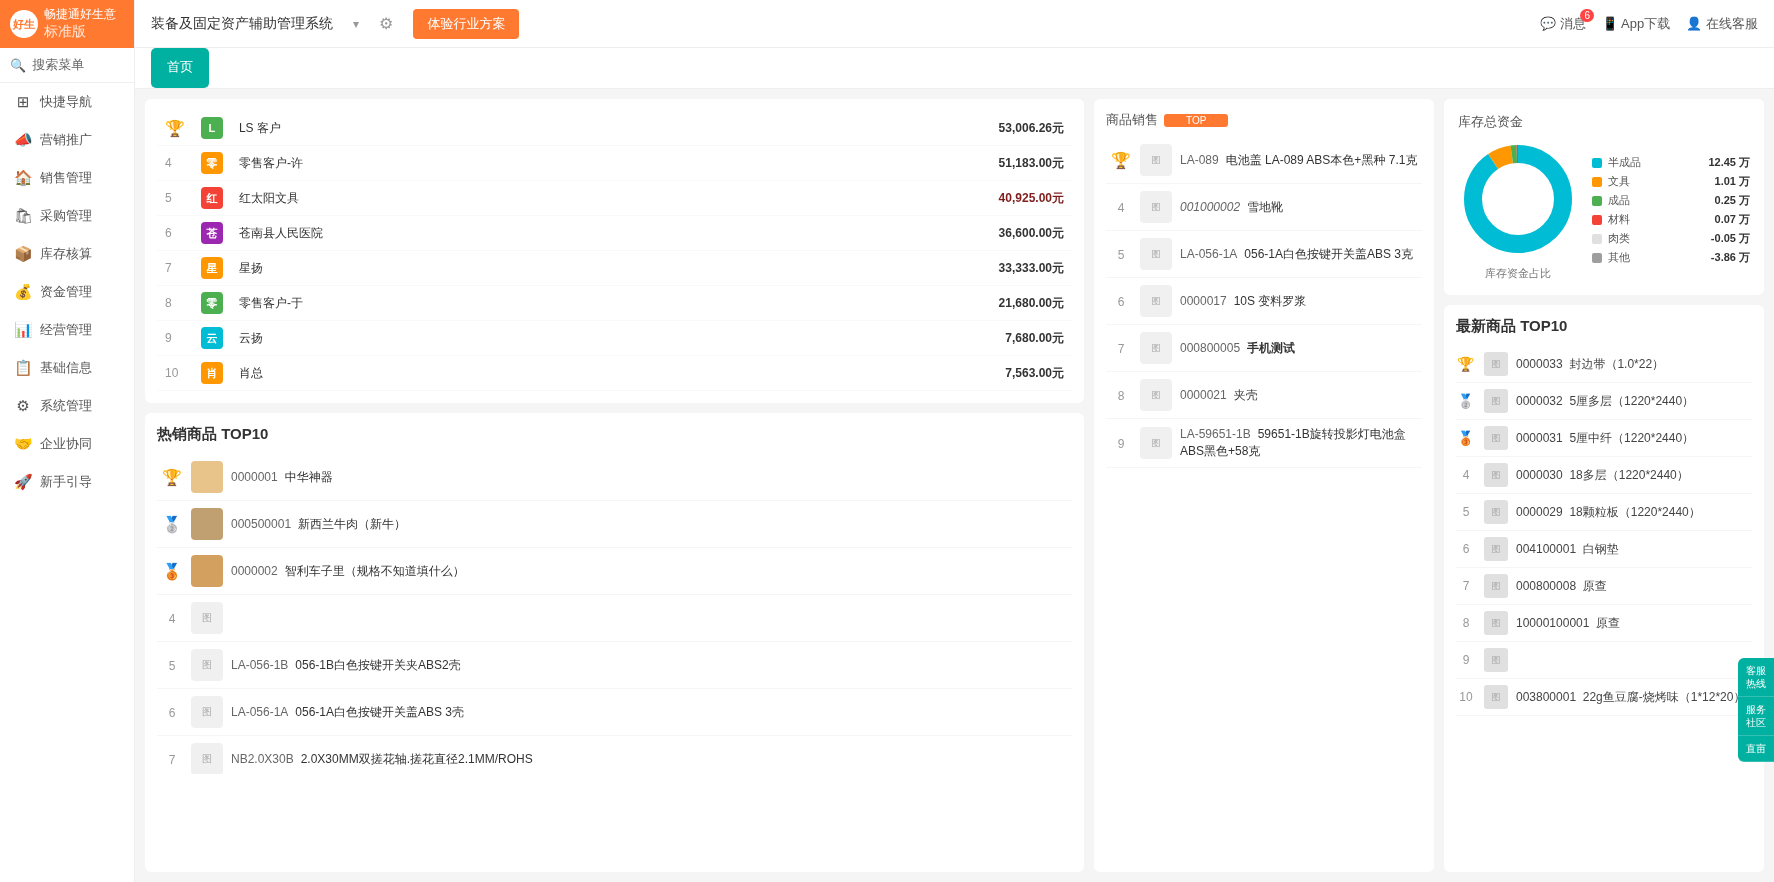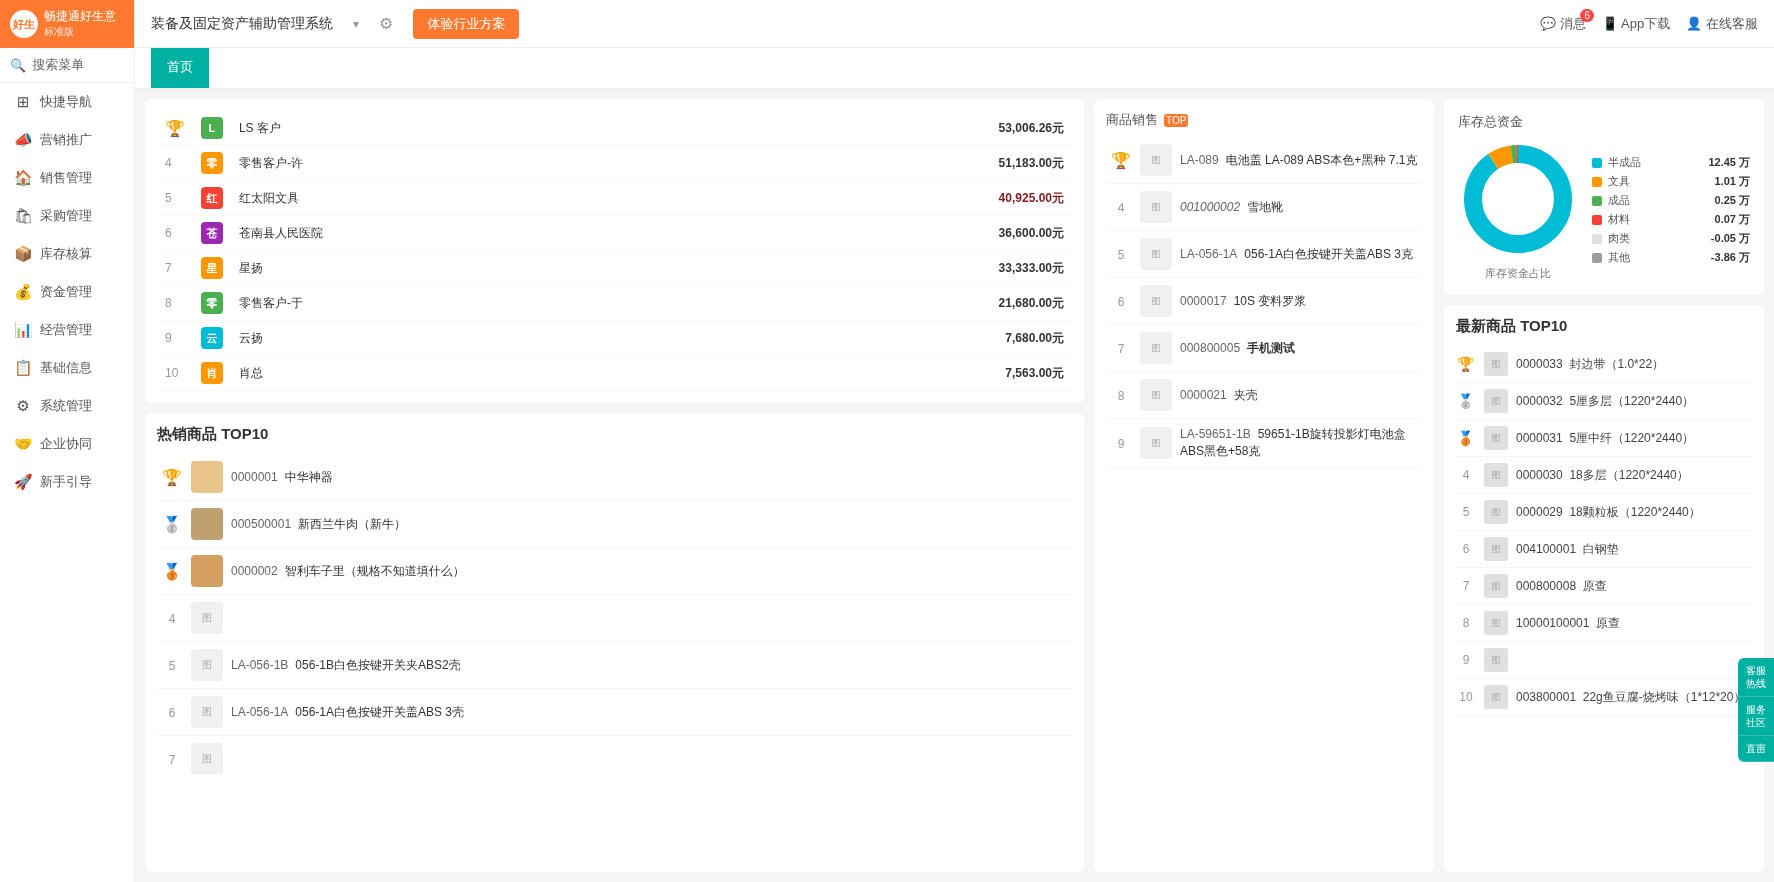--- a/index.html
+++ b/index.html
@@ -9,21 +9,21 @@
     .sidebar {
       position: fixed; left: 0; top: 0; width: 135px; height: 882px;
       background: #fff; border-right: 1px solid #eee; z-index: 100;
     }
     .sidebar-logo {
       background: #ff7a30; height: 48px; display: flex; align-items: center; padding: 0 10px; gap: 6px;
     }
     .logo-icon { width: 28px; height: 28px; background: #fff; border-radius: 50%; display: flex; align-items: center; justify-content: center; }
     .logo-icon span { color: #ff7a30; font-weight: bold; font-size: 11px; }
     .logo-text { color: #fff; font-size: 12px; line-height: 1.3; }
-    .logo-badge { font-size: 10px; color: #fff; opacity: 0.8; }
+    .logo-badge { font-size: 14px; color: #fff; opacity: 0.8; }
     .sidebar-search {
       padding: 8px 10px; border-bottom: 1px solid #f0f0f0;
       display: flex; align-items: center; gap: 6px; cursor: pointer;
     }
     .sidebar-search span { color: #666; font-size: 13px; }
     .sidebar-item {
       display: flex; align-items: center; gap: 8px; padding: 10px 14px;
       cursor: pointer; color: #555; font-size: 13px; transition: background 0.2s;
     }
     .sidebar-item .icon { font-size: 15px; width: 18px; text-align: center; }
@@ -51,21 +51,21 @@
       display: flex; flex-direction: column; overflow: hidden;
     }
     .tab-bar {
       background: #fff; border-bottom: 1px solid #eee; padding: 0 16px;
       display: flex; align-items: center;
     }
     .tab-item {
       padding: 10px 16px; cursor: pointer; font-size: 13px; color: #555;
       border-bottom: 2px solid transparent;
     }
-    .tab-item.active { color: #fff; background: #00b0a0; border-radius: 0; }
+    .tab-item.active { color: #fff; background: #00b0a0; border-radius: 5px; }
 
     .content-area {
       flex: 1; display: flex; overflow: hidden; padding: 10px; gap: 10px;
     }
 
     
     .left-panel { flex: 1; display: flex; flex-direction: column; gap: 10px; min-width: 0; }
     .panel-card {
       background: #fff; border-radius: 6px; padding: 12px; overflow: hidden;
     }
@@ -353,30 +353,34 @@
     <div class="product-info">
       <span style="color:#666;font-size:12px;">LA-056-1A&nbsp;</span>
       <span style="color:#333;font-size:12px;">056-1A白色按键开关盖ABS 3壳</span>
     </div>
   </div>
             <div class="product-item">
     <div class="product-rank"><span style="color:#999;font-size:12px;">7</span></div>
     <div class="product-thumb">
                 <span style="font-size:10px;color:#aaa;">图</span>
               </div>
+    <div class="product-info">
+      <span style="color:#666;font-size:12px;">NB2.0X30B&nbsp;</span>
+      <span style="color:#333;font-size:12px;">2.0X30MM双搓花轴.搓花直径2.1MM/ROHS</span>
+    </div>
   </div>
           </div>
       </div>
     </div>
 
     <div class="mid-panel">
       <div class="panel-card mid-scroll">
         <div style="font-size:13px;color:#555;margin-bottom:8px;display:flex;align-items:center;gap:6px;">
           <span>商品销售</span>
-          <span style="background:#ff7a30;color:#fff;font-size:10px;padding:1px 2px;border-radius:3px;">TOP</span>
+          <span style="background:#ff7a30;color:#fff;font-size:10px;padding:1px 22px;border-radius:3px;">TOP</span>
         </div>
         <div id="mid-products-list">
             <div class="product-item">
     <div class="product-rank"><span style="font-size:16px;">🏆</span></div>
     <div class="product-thumb">
                 <span style="font-size:9px;color:#aaa;">图</span>
               </div>
     <div class="product-info">
       <span style="color:#666;font-size:12px;">LA-089&nbsp;</span>
       <span style="color:#333;font-size:12px;">电池盖 LA-089 ABS本色+黑种 7.1克</span>

